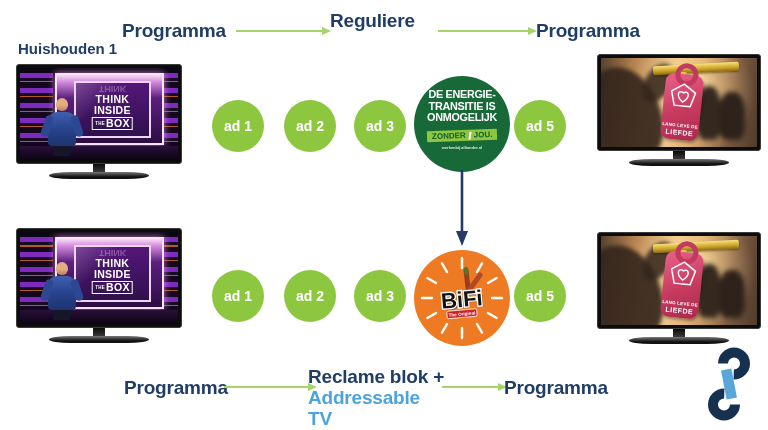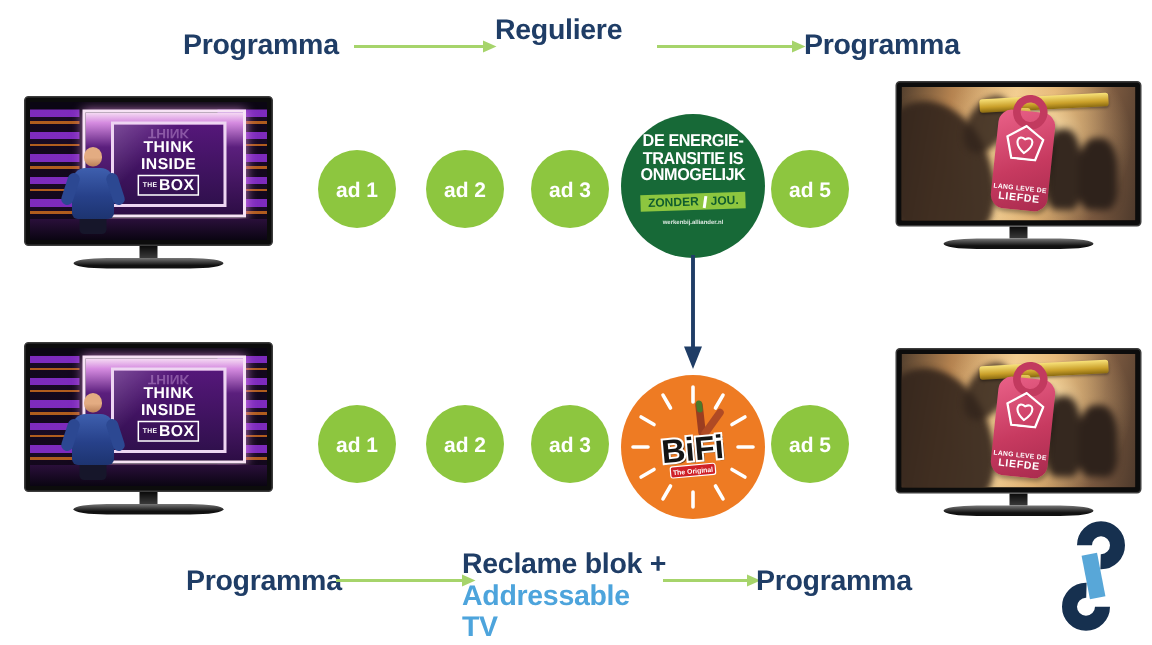--- a/index.html
+++ b/index.html
@@ -108,20 +108,21 @@
   </svg>
   <div class="fl" style="left:330px; top:10px; width:124px;">
     <div>Reguliere</div>
   </div>
   <svg class="abs" style="left:438px; top:25px;" width="100" height="12">
     <line x1="0" y1="6" x2="90" y2="6" stroke="#a6d46b" stroke-width="2"></line>
     <polygon points="90,2 90,10 99,6" fill="#a6d46b"></polygon>
   </svg>
   <div class="fl" style="left:536px; top:20px; width:102px;">Programma</div>
 
+  <div class="hh" style="top:40px;">Huishouden 1</div>
 
   <div class="tv" style="left:16px; top:64px;">
     <div class="tv-frame" style="width:166px; height:100px;">
       <div class="tv-screen">
         <div class="scr-think">
           <div class="shelf l"></div>
           <div class="shelf r"></div>
           <div class="stage">
             <div class="boxpanel">
               <div class="mirror">THINK</div>

